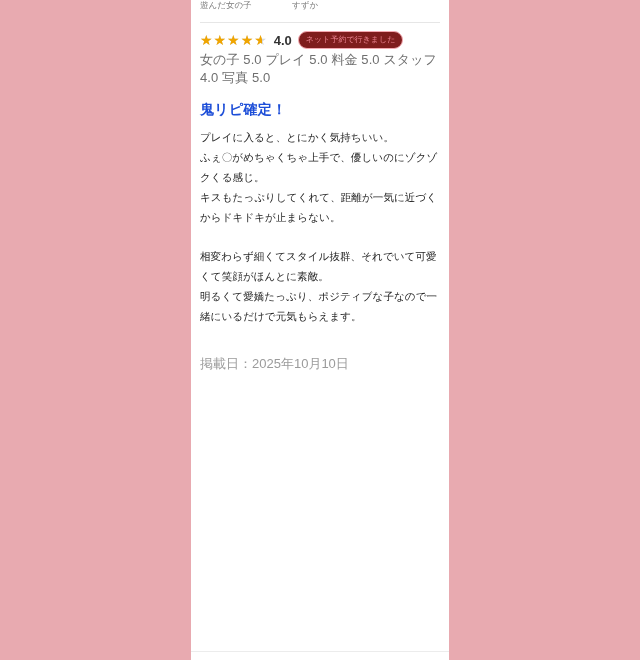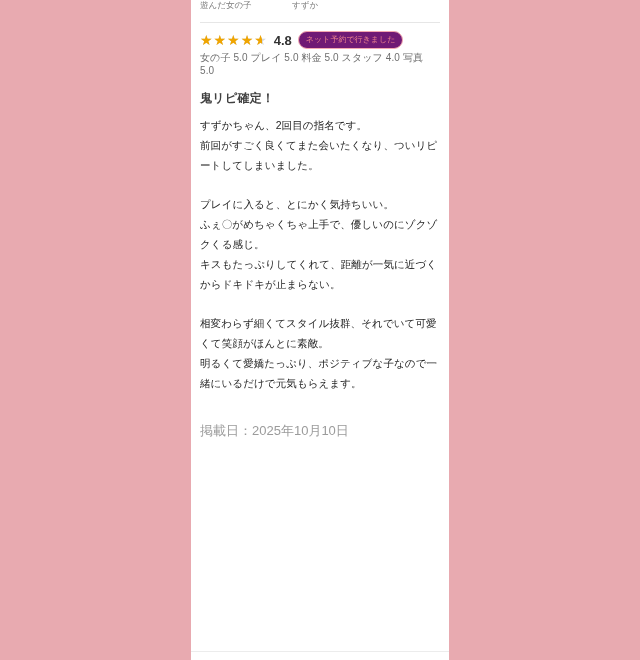--- a/index.html
+++ b/index.html
@@ -81,33 +81,33 @@
     font-size: 13px;
     font-weight: bold;
     color: #333;
   }
   .badge {
     border: 1px solid #f3a8b0;
     color: #e8808d;
     border-radius: 9px;
     font-size: 8px;
     padding: 2px 7px 3px 7px;
-    background: #701a75;
+    background: #7f1d1d;
     white-space: nowrap;
   }
   .subscores {
-    font-size: 10px;
+    font-size: 13px;
     color: #6f6f6f;
     padding-bottom: 8px;
     letter-spacing: 0.1px;
   }
   .title {
-    font-size: 12px;
+    font-size: 14px;
     font-weight: bold;
-    color: #404040;
+    color: #1d4ed8;
     padding: 6px 0 8px 0;
     letter-spacing: 0.3px;
   }
   .body p {
     margin: 0;
     font-size: 10.5px;
     line-height: 20px;
     color: #242424;
     letter-spacing: 0.1px;
   }
@@ -140,30 +140,29 @@
         <span class="right">すずか</span>
       </div>
 
       <div class="divider"></div>
 
       <div class="rating-row">
         <span class="stars">
           <span>★★★★★</span>
           <span class="fill" style="width: 92%;">★★★★★</span>
         </span>
-        <span class="score">4.8</span>
+        <span class="score">4.0</span>
         <span class="badge">ネット予約で行きました</span>
       </div>
 
       <div class="subscores">女の子 5.0 プレイ 5.0 料金 5.0 スタッフ 4.0 写真 5.0</div>
 
       <div class="title">鬼リピ確定！</div>
 
       <div class="body">
-        <p class="para">すずかちゃん、2回目の指名です。<br>前回がすごく良くてまた会いたくなり、ついリピートしてしまいました。</p>
         <p class="para">プレイに入ると、とにかく気持ちいい。<br>ふぇ〇がめちゃくちゃ上手で、優しいのにゾクゾクくる感じ。<br>キスもたっぷりしてくれて、距離が一気に近づくからドキドキが止まらない。</p>
         <p class="para">相変わらず細くてスタイル抜群、それでいて可愛くて笑顔がほんとに素敵。<br>明るくて愛嬌たっぷり、ポジティブな子なので一緒にいるだけで元気もらえます。</p>
       </div>
 
       <div class="footer-note">掲載日：2025年10月10日</div>
     </div>
     <div class="bottom-line"></div>
   </div>
 </div>
 

